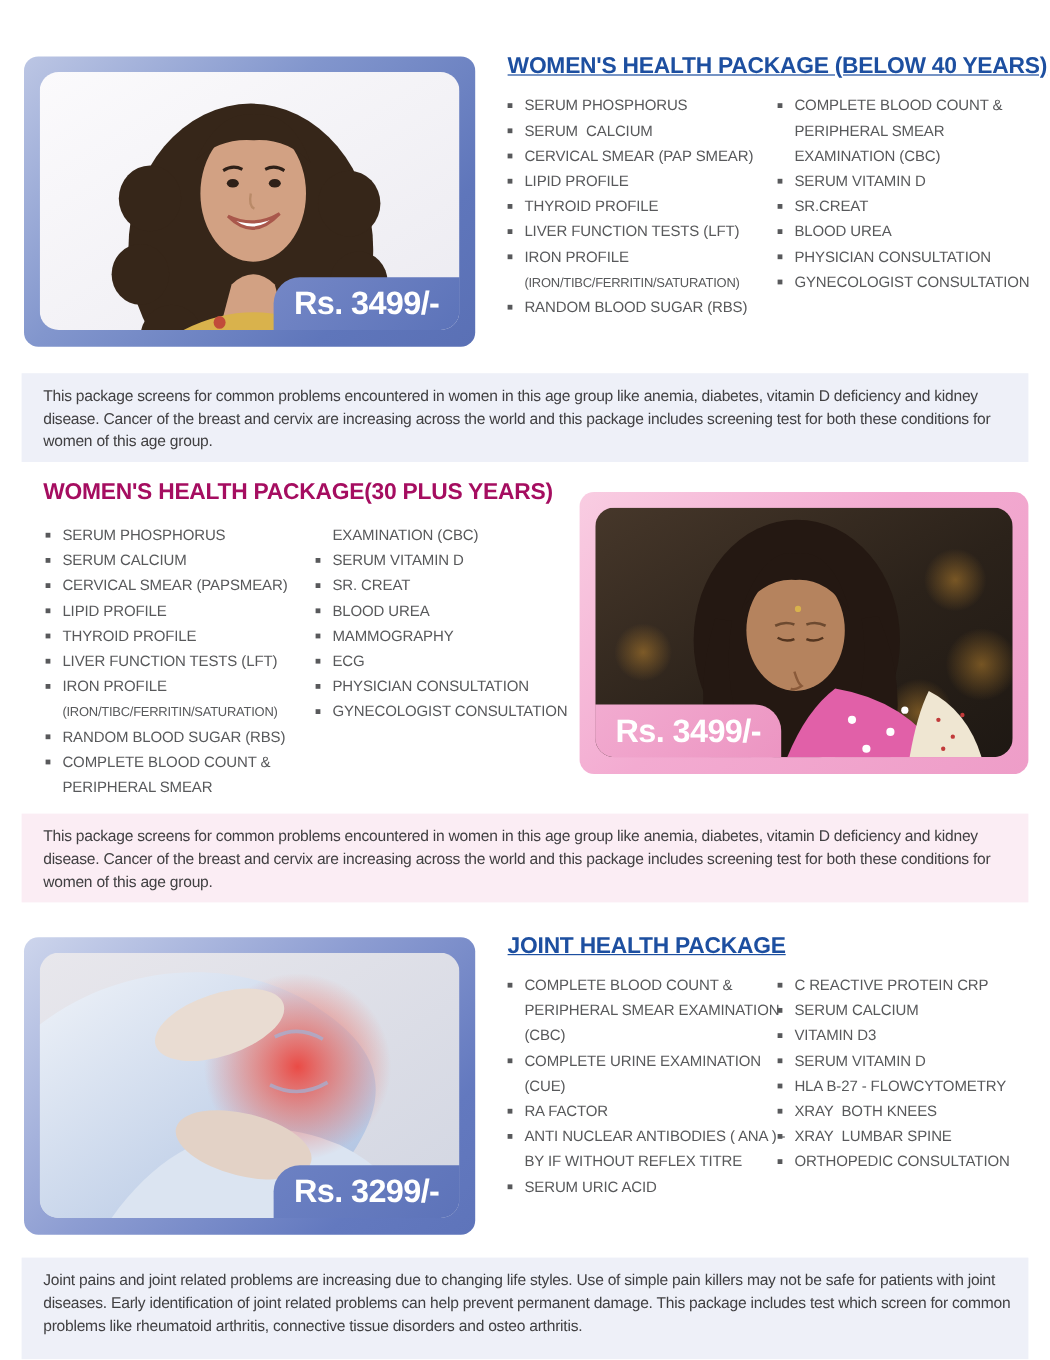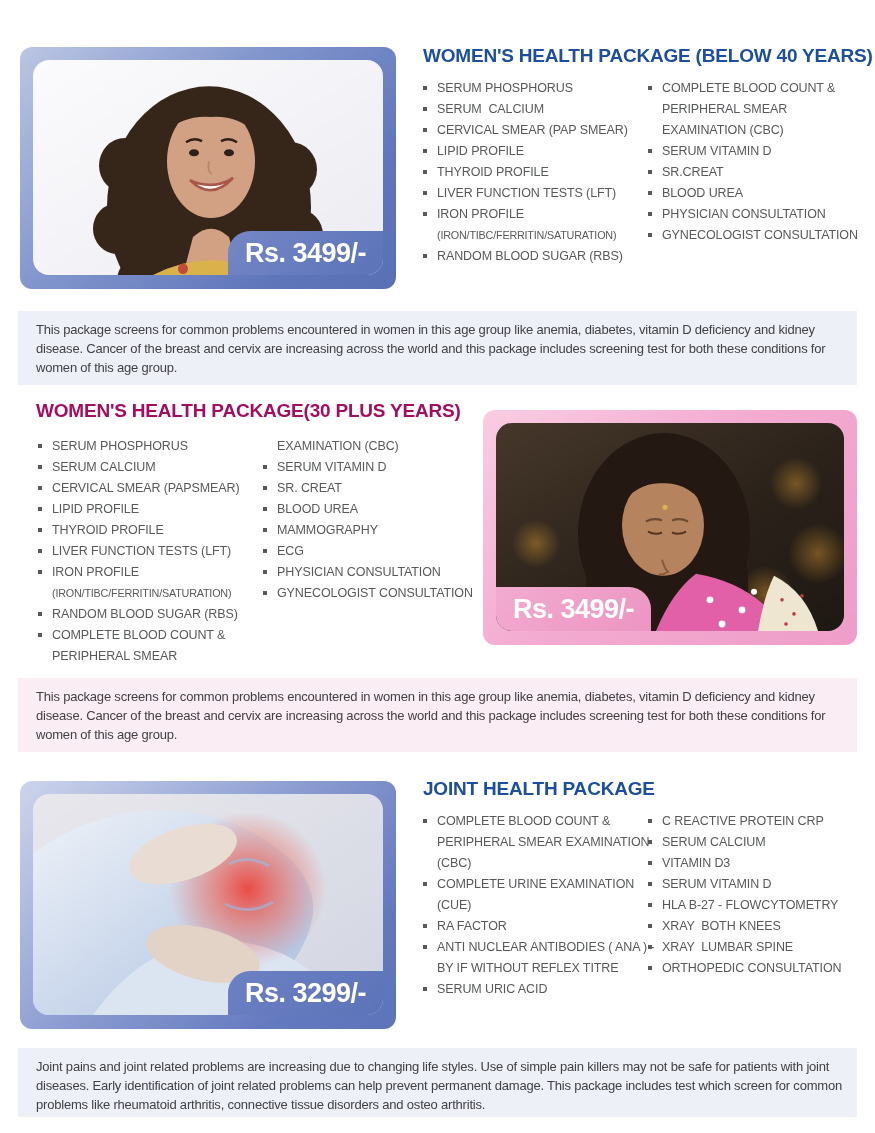--- a/index.html
+++ b/index.html
@@ -7,21 +7,21 @@
   .page {
     position:relative; width:875px; height:1133px; background:#ffffff;
     font-family:"Liberation Sans", sans-serif; overflow:hidden;
   }
   .abs { position:absolute; }
 
   
   .pkg-title {
     font-size:19px; font-weight:bold; letter-spacing:-0.2px; white-space:nowrap;
   }
-  .title-blue   { color:#1d4fa0; }
+  .title-blue   { color:#1d4fa0;text-decoration:underline; }
   .title-magenta{ color:#a50d60; }
 
   
   ul.testlist { list-style:none; }
   ul.testlist li { margin:0; }
   .line {
     position:relative; padding-left:14px; font-size:12.5px; color:#58595b;
     line-height:21px; height:21px; white-space:pre; letter-spacing:-0.1px;
   }
   .line .small { font-size:10.8px; letter-spacing:-0.2px; }
@@ -70,21 +70,21 @@
   .s2-title { left:36px;  top:400px; width:440px; }
   .s2-col1  { left:38px;  top:436px; width:222px; }
   .s2-col2  { left:263px; top:436px; width:215px; }
   .s2-card  { left:483px; top:410px; width:374px; height:235px; }
   .s2-desc  { left:18px;  top:678px; width:839px; height:74px; }
 
   .s3-card  { left:20px;  top:781px; width:376px; height:248px; }
   .s3-title { left:423px; top:778px; width:440px; }
   .s3-col1  { left:423px; top:811px; width:226px; }
   .s3-col2  { left:648px; top:811px; width:215px; }
-  .s3-desc  { left:18px;  top:1048px; width:839px; height:69px; }
+  .s3-desc  { left:18px;  top:1048px; width:839px; height:85px; }
 </style>
 </head>
 <body>
 
 <div class="page">
 
   <div class="abs s1-card card card-blue1">
     <div class="photo">
       <svg viewBox="0 0 350 204" preserveAspectRatio="none">
         <defs>

